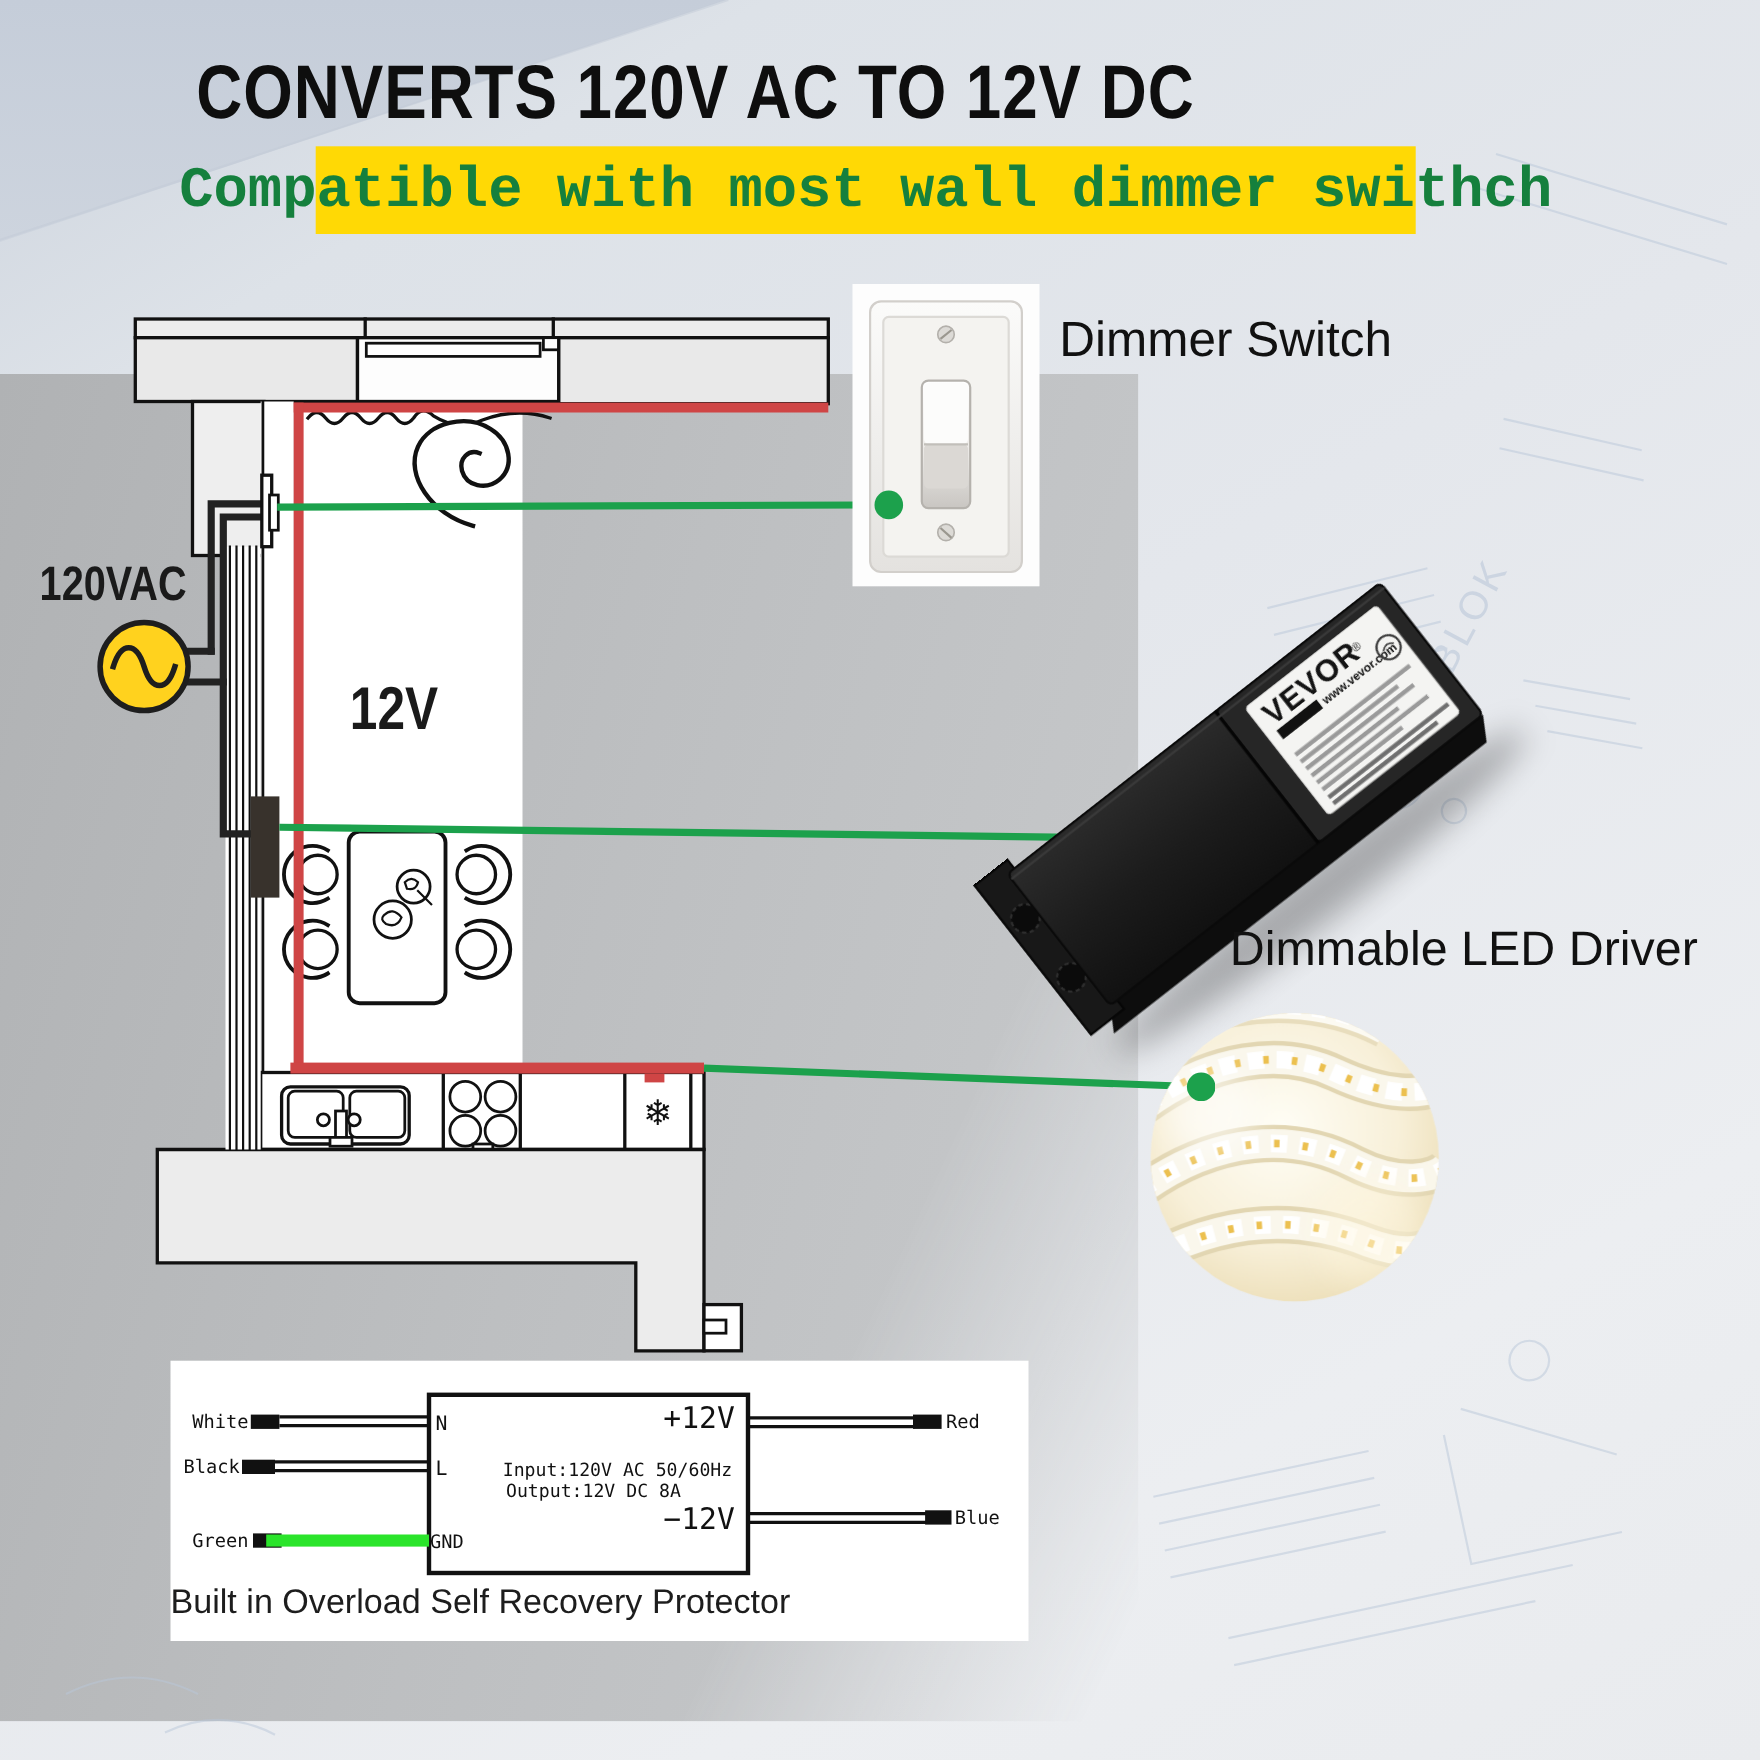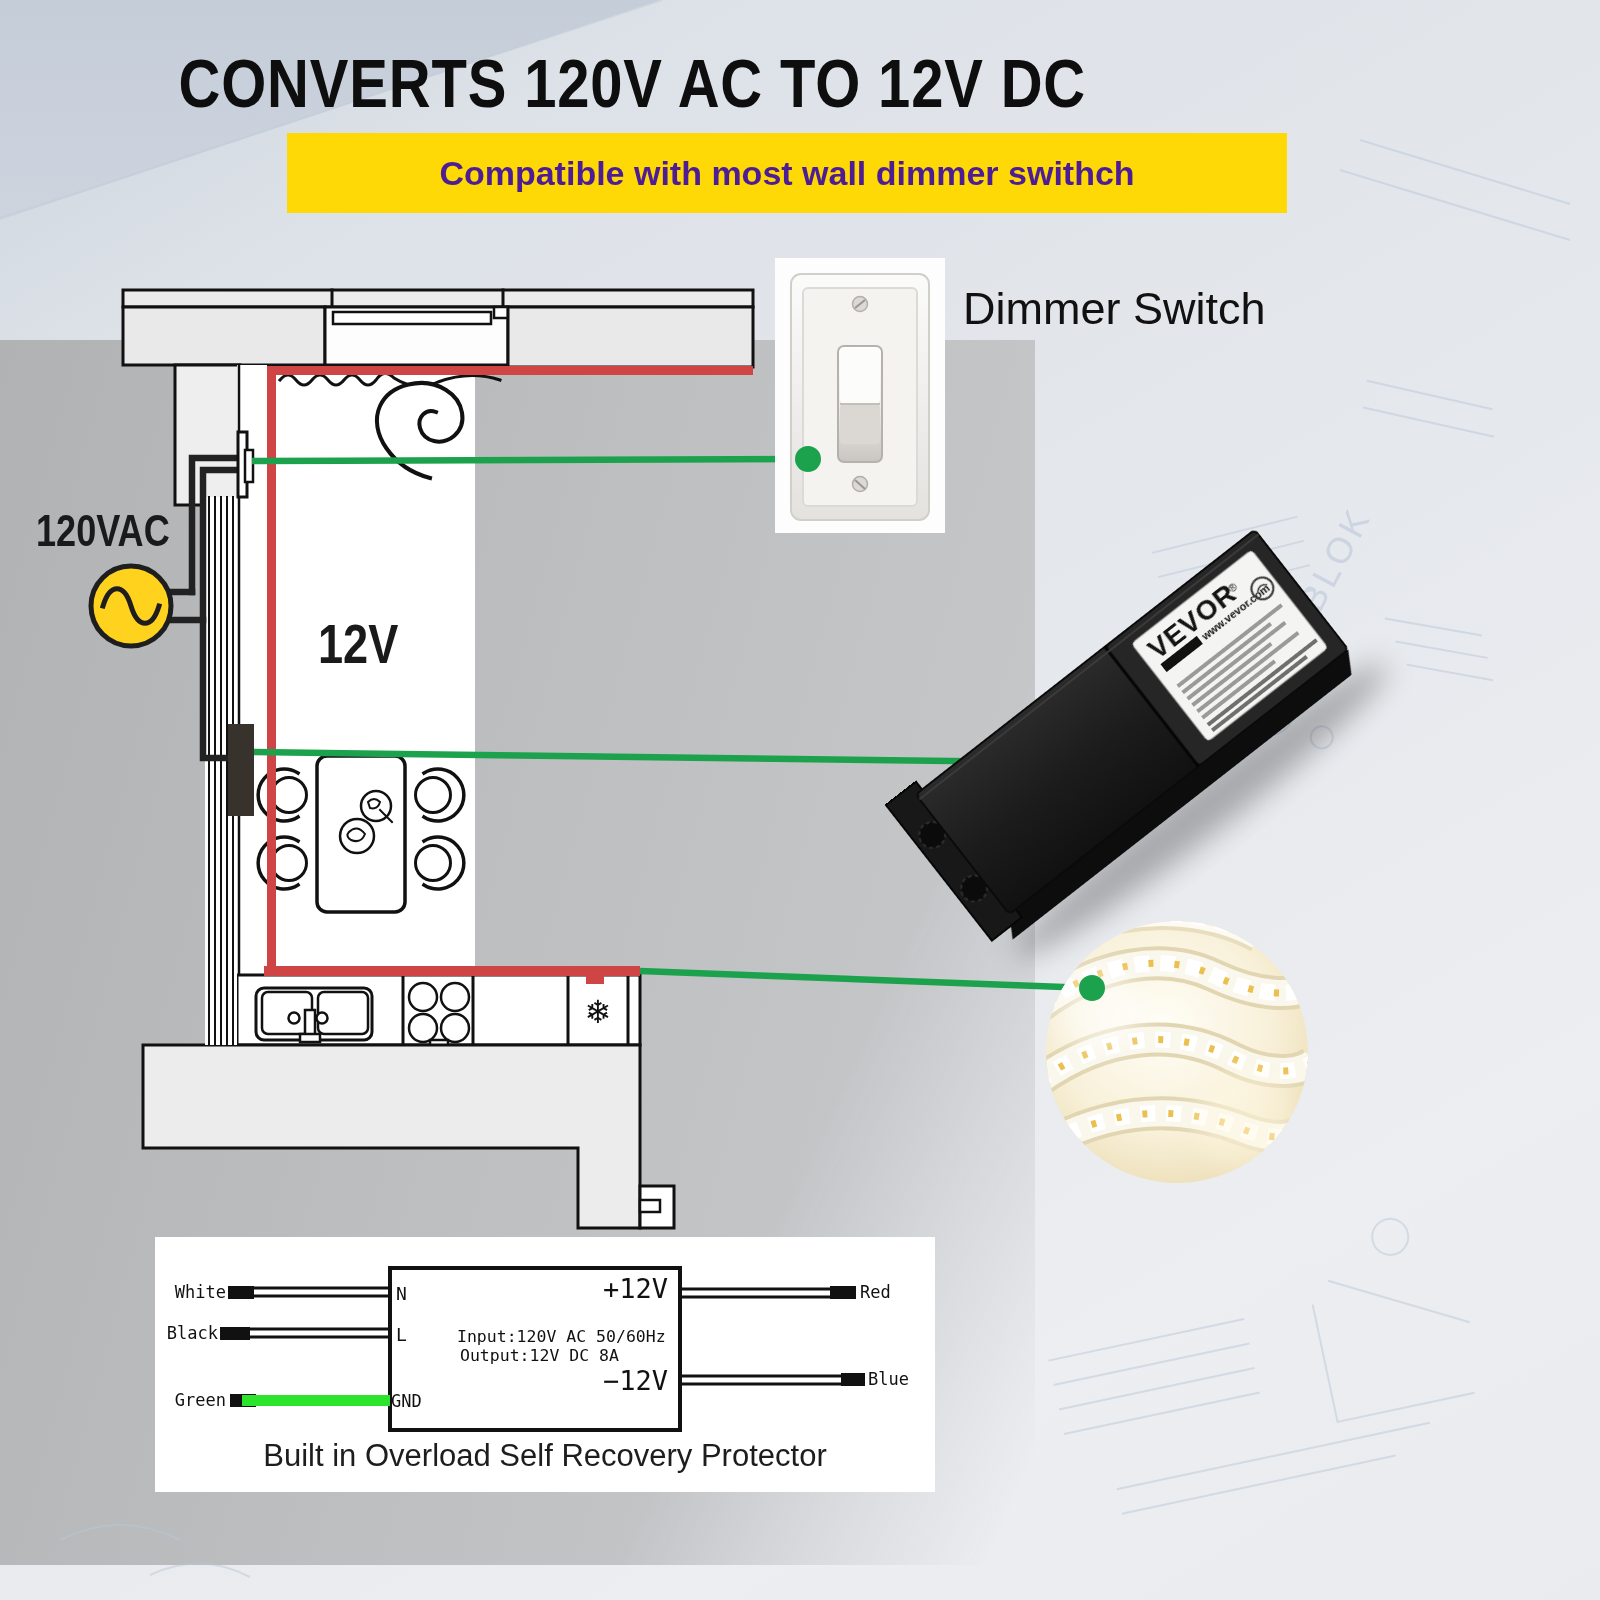--- a/index.html
+++ b/index.html
@@ -12,27 +12,27 @@
     clip-path:polygon(0 0,100% 0,0 100%);}
   #gray-backdrop{left:0;top:340px;width:1035px;height:1225px;
     background:linear-gradient(105deg,#b0b2b4 0%,#bdbfc1 50%,#c8cacc 100%);
     -webkit-mask-image:linear-gradient(115deg,#000 74%,rgba(0,0,0,0) 97%);
     mask-image:linear-gradient(115deg,#000 74%,rgba(0,0,0,0) 97%);}
   #title-wrap{left:0;top:44px;width:1264px;text-align:center;}
   #title{display:inline-block;font-size:69px;font-weight:bold;color:#0e0e0e;
     letter-spacing:1px;transform:scaleX(.84);transform-origin:center;white-space:nowrap;}
   #banner{left:287px;top:133px;width:1000px;height:80px;background:#ffd905;}
   #banner-text{width:100%;height:100%;display:flex;align-items:center;justify-content:center;
-    font-size:34px;font-weight:bold;color:#4c1d95;white-space:nowrap;}
+    font-size:52px;font-weight:bold;color:#15803d;white-space:nowrap;font-family:Liberation Mono, monospace;}
   .callout-label{font-size:45px;color:#111;white-space:nowrap;}
   #label-120vac{left:36px;top:506px;font-size:44px;font-weight:bold;color:#1a1a1a;
     transform:scaleX(.82);transform-origin:left;letter-spacing:0px;}
   #label-12v{left:318px;top:612px;font-size:55px;font-weight:bold;color:#1a1a1a;
     transform:scaleX(.82);transform-origin:left;}
-  #wiring-caption{left:155px;top:1438px;width:780px;text-align:center;
+  #wiring-caption{left:155px;top:1438px;width:780px;
     font-size:31px;color:#1d1d1d;}
   svg text{user-select:none;}
 </style>
 </head>
 <body>
 
 <div id="stage">
 
   <div class="abs" id="corner-fold"></div>
   <div class="abs" id="gray-backdrop"></div>
@@ -331,15 +331,16 @@
   </div>
 
   <div class="abs" id="banner">
     <div id="banner-text">Compatible with most wall dimmer swithch</div>
   </div>
 
   <div class="abs" id="label-120vac">120VAC</div>
   <div class="abs" id="label-12v">12V</div>
 
   <div class="abs callout-label" style="left:963px;top:283px;">Dimmer Switch</div>
+  <div class="abs callout-label" style="left:1118px;top:838px;font-size:44px;">Dimmable LED Driver</div>
 
   <div class="abs" id="wiring-caption">Built in Overload Self Recovery Protector</div>
 </div>
 
 </body></html>

